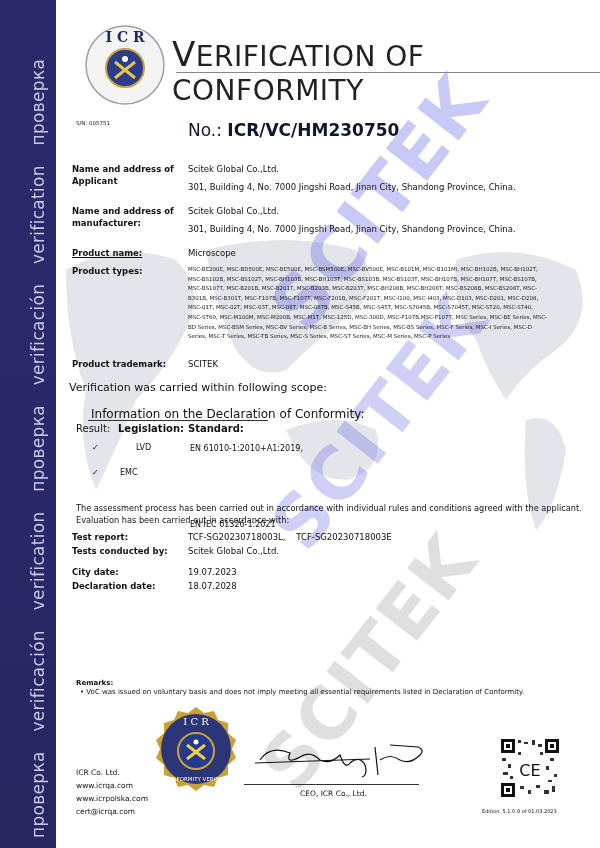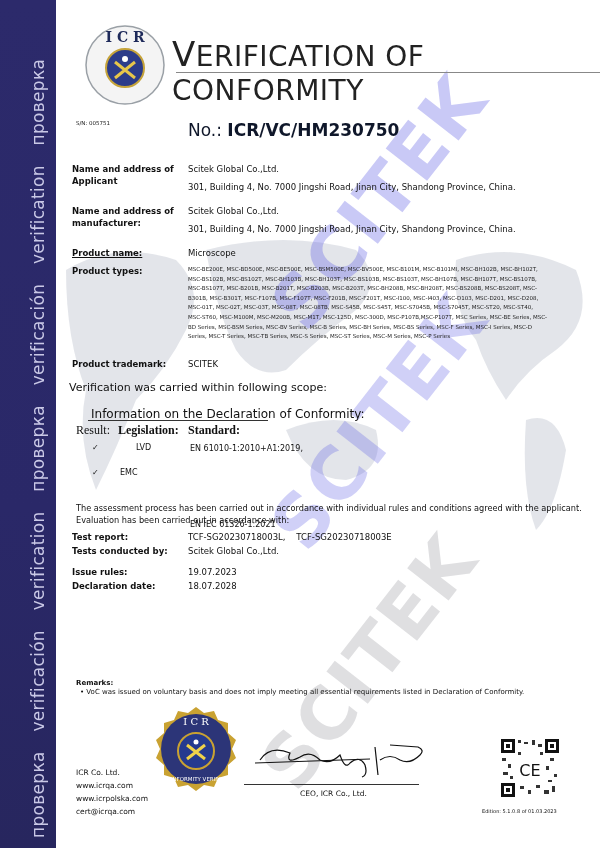--- a/index.html
+++ b/index.html
@@ -37,21 +37,21 @@
     .title-line { position: absolute; left: 176px; top: 72px; width: 424px; height: 1px; background: #888; }
     .sn { position: absolute; left: 76px; top: 120px; font-size: 5.5px; color: #222; }
     .cert-no { position: absolute; left: 188px; top: 120px; font-size: 17px; color: #0f172a; }
     .cert-no b { font-weight: bold; }
     .label { position: absolute; left: 72px; font-size: 8.5px; font-weight: bold; line-height: 12px; }
     .value { position: absolute; left: 188px; font-size: 8.5px; line-height: 12px; }
     .types { position: absolute; left: 188px; top: 265px; width: 360px; font-size: 5.5px; line-height: 9.6px; color: #222; }
     .scope { position: absolute; left: 69px; top: 381px; font-size: 11px; }
     .doc-info { position: absolute; left: 91px; top: 407px; font-size: 12px; }
     .doc-line { position: absolute; left: 88px; top: 420px; width: 180px; height: 1px; background: #333; }
-    .th { position: absolute; top: 423px; font-size: 12px; font-family: Liberation Serif, serif; }
+    .th { position: absolute; top: 423px; font-size: 10px; }
     .th.b { font-weight: bold; }
     .td { position: absolute; font-size: 8px; }
     .para { position: absolute; left: 76px; top: 502px; width: 520px; font-size: 8.2px; line-height: 12px; }
     .remarks-title { position: absolute; left: 76px; top: 679px; font-size: 7px; font-weight: bold; }
     .remarks-item { position: absolute; left: 80px; top: 688px; font-size: 7px; }
     .seal { position: absolute; left: 152px; top: 705px; width: 88px; height: 88px; }
     .footer-info { position: absolute; left: 76px; top: 766px; font-size: 7.5px; line-height: 13px; }
     .signature { position: absolute; left: 250px; top: 735px; width: 180px; height: 45px; }
     .sig-line { position: absolute; left: 244px; top: 784px; width: 175px; height: 1px; background: #333; }
     .sig-caption { position: absolute; left: 300px; top: 789px; font-size: 7.5px; }
@@ -134,21 +134,21 @@
 <div class="td" style="left:92px; top:468px;">✓</div>
 <div class="td" style="left:120px; top:468px;">EMC</div>
 <div class="td" style="left:190px; top:472px;margin-top:48px;">EN IEC 61326-1:2021</div>
 
 <div class="para">The assessment process has been carried out in accordance with individual rules and conditions agreed with the applicant. Evaluation has been carried out in accordance with:</div>
 
 <div class="label" style="top:531px;">Test report:</div>
 <div class="value" style="top:531px; white-space:pre;">TCF-SG20230718003L,    TCF-SG20230718003E</div>
 <div class="label" style="top:545px;">Tests conducted by:</div>
 <div class="value" style="top:545px;">Scitek Global Co.,Ltd.</div>
-<div class="label" style="top:566px;">Issue rules:</div>
+<div class="label" style="top:566px;">City date:</div>
 <div class="value" style="top:566px;">19.07.2023</div>
 <div class="label" style="top:580px;">Declaration date:</div>
 <div class="value" style="top:580px;">18.07.2028</div>
 
 <div class="remarks-title">Remarks:</div>
 <div class="remarks-item">• <span>VoC was issued on voluntary basis and does not imply meeting all essential requirements listed in Declaration of Conformity.</span></div>
 
 <svg class="seal" viewBox="0 0 88 88">
   <polygon points="44,2 52,8 62,6 66,15 76,18 76,28 84,35 80,44 84,53 76,60 76,70 66,73 62,82 52,80 44,86 36,80 26,82 22,73 12,70 12,60 4,53 8,44 4,35 12,28 12,18 22,15 26,6 36,8" fill="#c9a232"></polygon>
   <circle cx="44" cy="44" r="35" fill="#2c3578"></circle>

